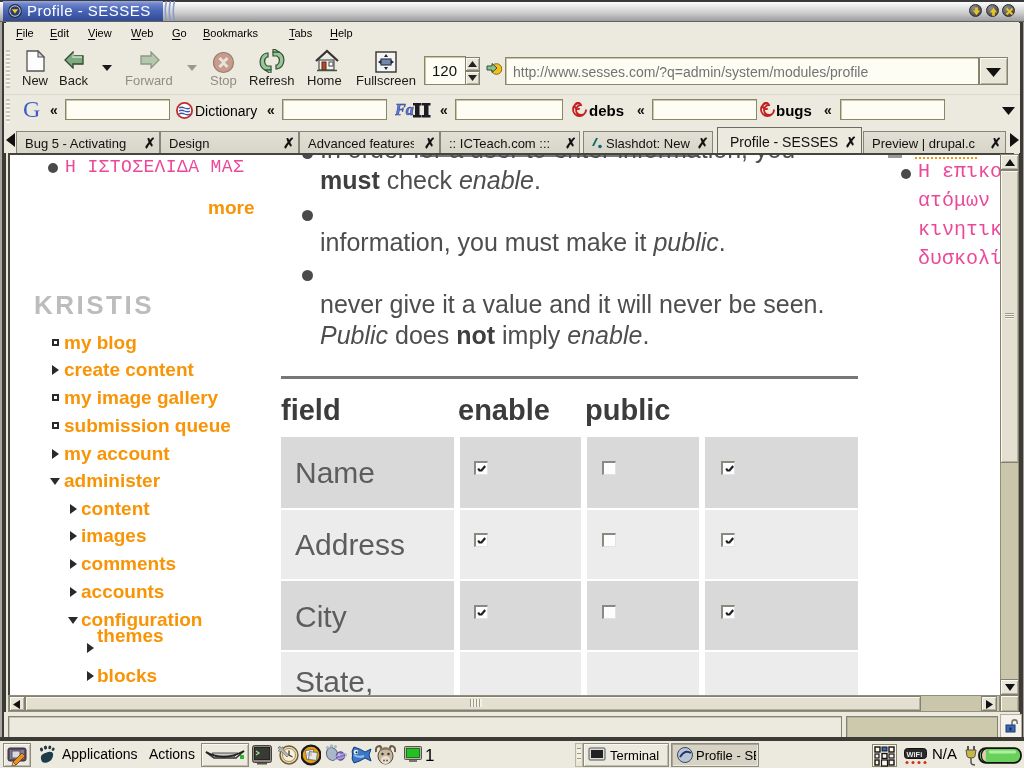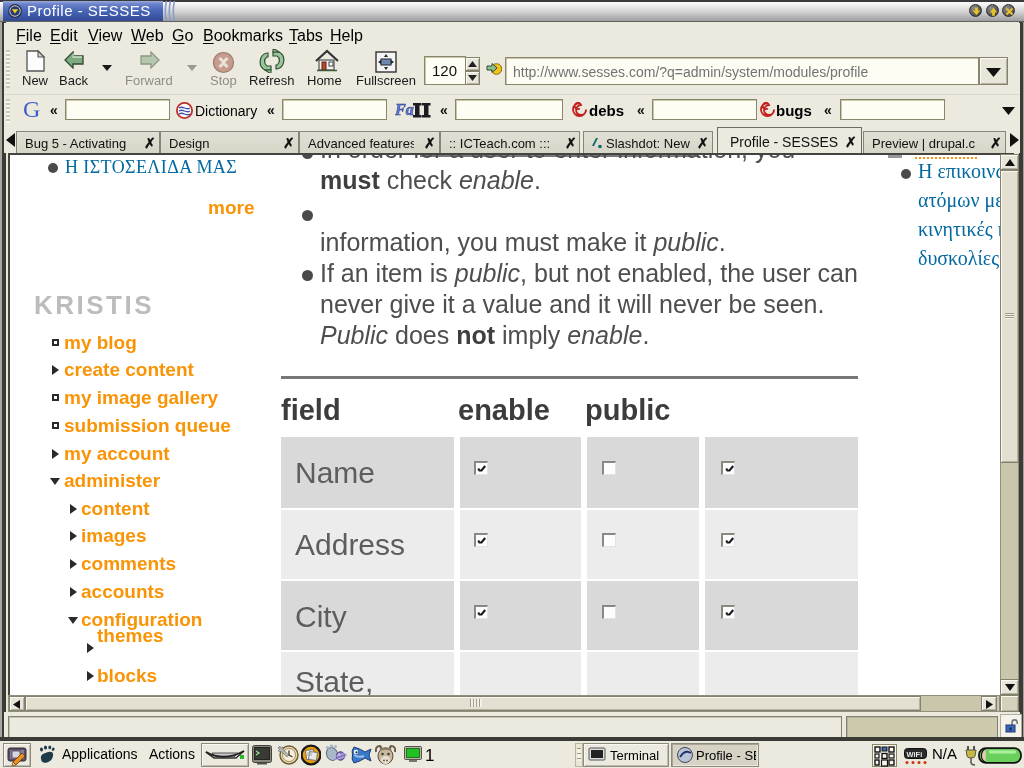--- a/index.html
+++ b/index.html
@@ -12,21 +12,21 @@
 #frame-right { left:1016px; top:0; width:8px; height:737px; background:linear-gradient(90deg,#e9e6da 0 3px,#3c3b36 3px 7px,#a2a098 7px 8px); }
 
 
 #titlebar { left:0; top:0; width:1024px; height:22px; background:linear-gradient(180deg,#fefefe 0,#ededed 20%,#cfcfcf 55%,#b3b3b3 80%,#9e9e9e 100%); border-top:2px solid #3a393b; border-bottom:1px solid #62625e; }
 #tb-blue { left:3px; top:1px; width:160px; height:20px; background:linear-gradient(180deg,#9aaad8 0,#6e84cc 15%,#4a67b8 45%,#3c57a8 75%,#34498e 100%); color:#fff; font-size:15px; line-height:20px; letter-spacing:0.5px; }
 #tb-title { left:24px; top:0px; }
 .tbtn { top:4px; width:13px; height:13px; border-radius:50%; background:radial-gradient(circle at 35% 30%,#909090,#4a4a4a 75%); border:1px solid #2e2e2e; }
 .tbtn svg { position:absolute; left:1px; top:1px; }
 
 
-#menubar { left:4px; top:23px; width:1016px; height:21px; background:#ece9de; font-size:16px; color:#000; }
+#menubar { left:4px; top:23px; width:1016px; height:21px; background:#ece9de; font-size:11px; color:#000; }
 #menubar span { position:absolute; top:4px; }
 #menubar u { text-decoration-thickness:1px; text-underline-offset:2px; }
 
 
 #toolbar { left:4px; top:44px; width:1016px; height:51px; background:#ece9de; border-bottom:1px solid #dbd8cd; }
 .tlbl { position:absolute; top:29px; font-size:13px; color:#1a1a1a; white-space:nowrap; }
 .dim { color:#8f8d84; }
 #grip1 { left:2px; top:6px; width:4px; height:38px; background:repeating-linear-gradient(180deg,#c8c5ba 0 2px,#f8f6ee 2px 4px); }
 
 
@@ -47,21 +47,21 @@
 .tab.active .tx { top:6px; }
 .tab.active .cl { top:6px; }
 
 
 #vp { left:10px; top:155px; width:990px; height:540px; background:#ffffff; overflow:hidden; }
 #vp-topline { left:8px; top:153px; width:1006px; height:2px; background:#45443e; }
 #vp-leftline { left:8px; top:153px; width:2px; height:542px; background:#45443e; }
 
 
 .olink { color:#f89406; font-weight:bold; }
-.gserif { font-family:Liberation Serif, serif; color:#0369a1; }
+.gserif { font-family:Liberation Mono, monospace; color:#ec4899; }
 
 
 .mtxt { position:absolute; font-size:25px; color:#4e4e4e; white-space:nowrap; }
 .mtxt b { color:#3f3f3f; }
 .rowtext { position:absolute; font-size:30px; color:#5d5d5d; }
 .hcell { position:absolute; font-size:29px; font-weight:bold; color:#3c3c3c; }
 .cb { position:absolute; width:14px; height:14px; background:#fdfdfd; border-top:2px solid #8b897f; border-left:2px solid #8b897f; border-right:1px solid #e2e2e2; border-bottom:1px solid #e2e2e2; }
 
 
 .smenu { position:absolute; font-size:19px; font-weight:bold; color:#f89406; white-space:nowrap; }
@@ -354,21 +354,20 @@
 <svg class="abs" style="left:58px;top:462px" width="10" height="7" viewBox="0 0 10 7">
       <path d="M0 0 L10 0 L5 7 Z" fill="#2a2a2a"></path>
     </svg>
 
 <div class="abs" style="left:292px;top:-7px;width:11px;height:11px;border-radius:50%;background:#4a4a4a"></div>
 <div class="abs" style="left:292px;top:55px;width:11px;height:11px;border-radius:50%;background:#4a4a4a"></div>
 <div class="abs" style="left:292px;top:115px;width:11px;height:11px;border-radius:50%;background:#4a4a4a"></div>
 <div class="mtxt" style="left:310px;top:-21px;line-height:31px">In order for a user to enter information, you</div>
 <div class="mtxt" style="left:310px;top:10px;line-height:31px"><b>must</b> check <i>enable</i>.</div>
 <div class="mtxt" style="left:310px;top:72px;line-height:31px">information, you must make it <i>public</i>.</div>
-<div class="mtxt" style="left:310px;top:103px;line-height:31px">If an item is <i>public</i>, but not enabled, the user can</div>
 <div class="mtxt" style="left:310px;top:134px;line-height:31px">never give it a value and it will never be seen.</div>
 <div class="mtxt" style="left:310px;top:165px;line-height:31px"><i>Public</i> does <b>not</b> imply <i>enable</i>.</div>
 
 <div class="abs" style="left:271px;top:221px;width:577px;height:3px;background:#777"></div>
 <div class="abs hcell" style="left:271px;top:239px">field</div>
 <div class="abs hcell" style="left:448px;top:239px">enable</div>
 <div class="abs hcell" style="left:575px;top:239px">public</div>
 
 <div class="abs" style="left:271px;top:282px;width:577px;height:71px;background:#d9d9d9"></div>
 <div class="abs" style="left:271px;top:355px;width:577px;height:69px;background:#ececec"></div>

